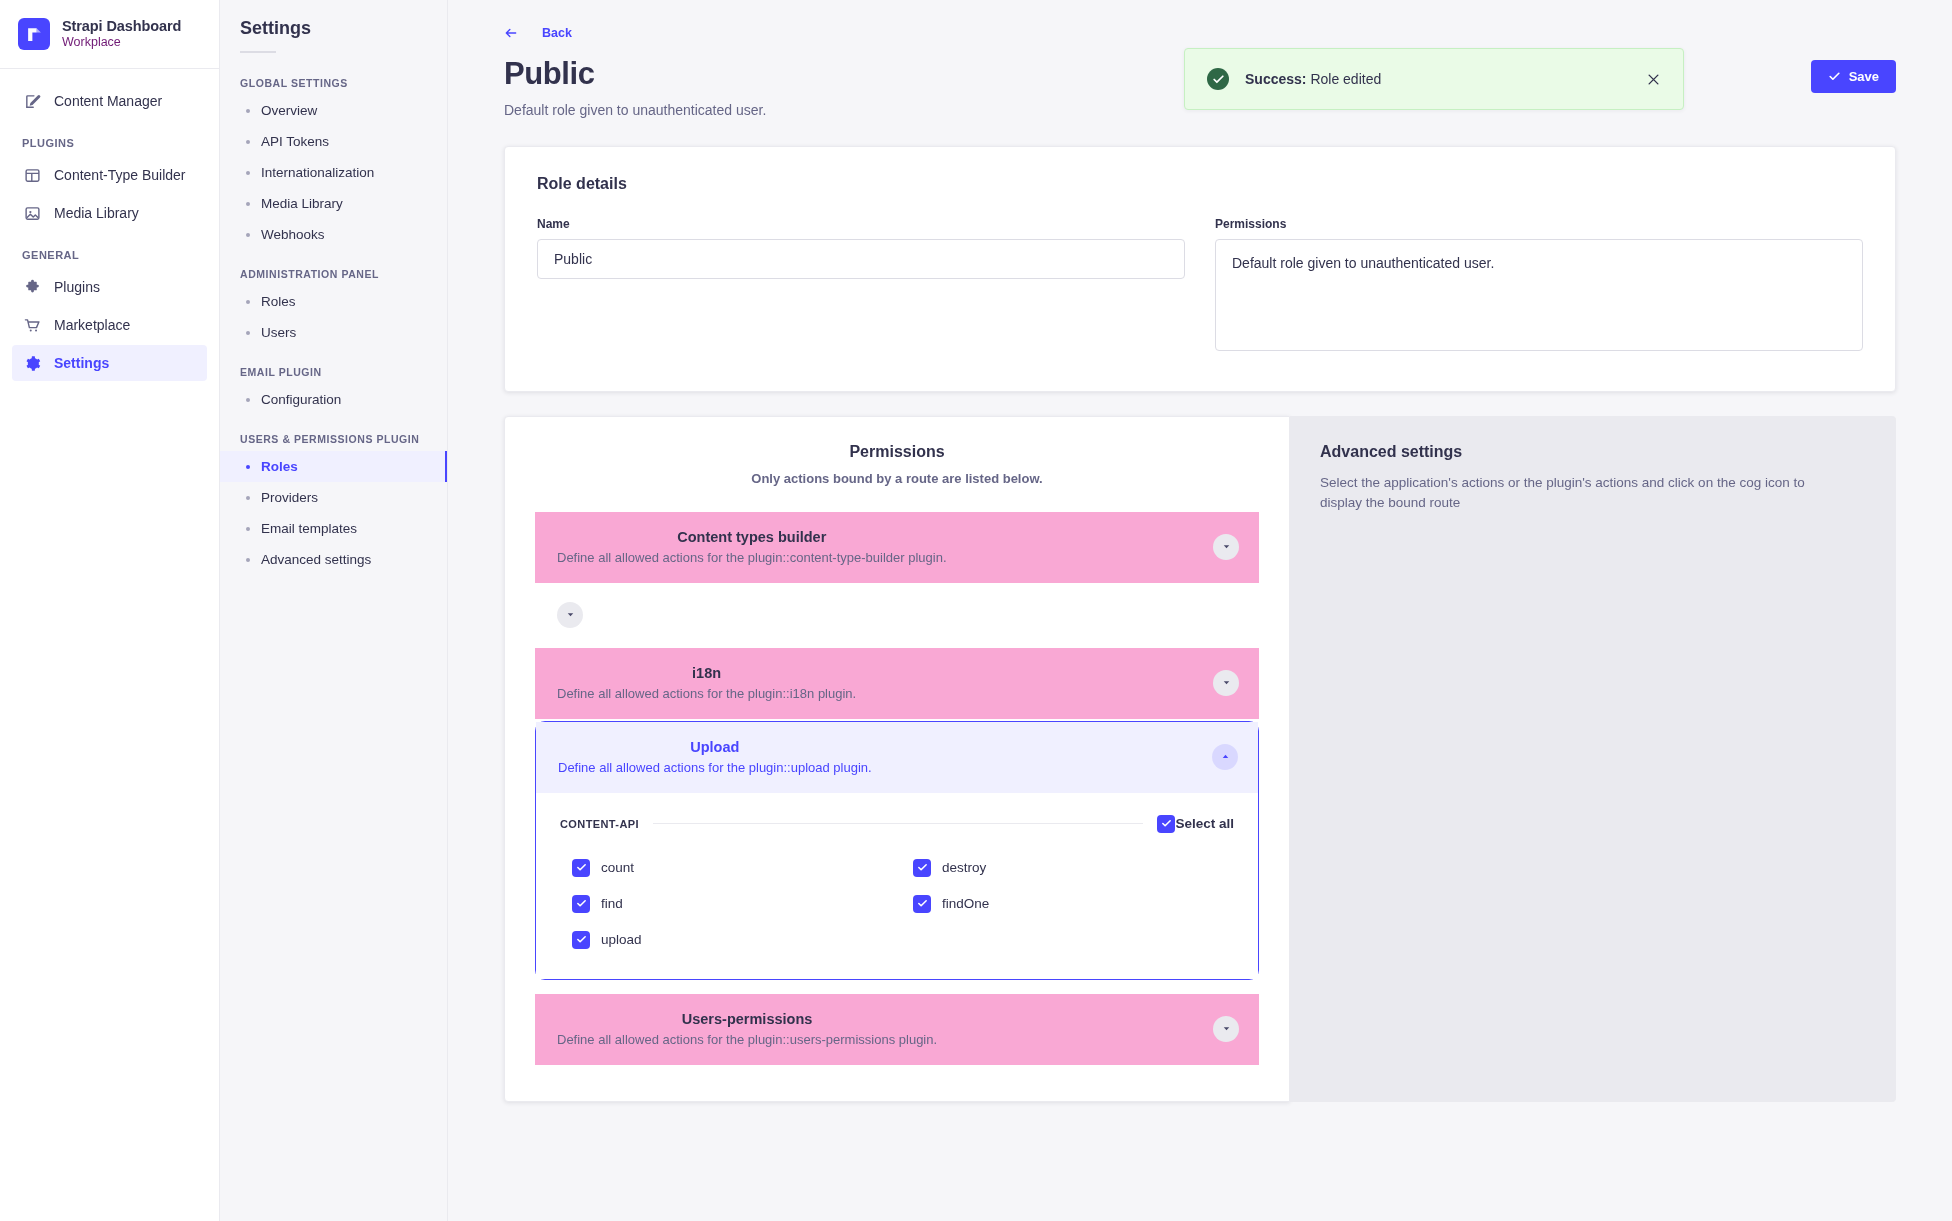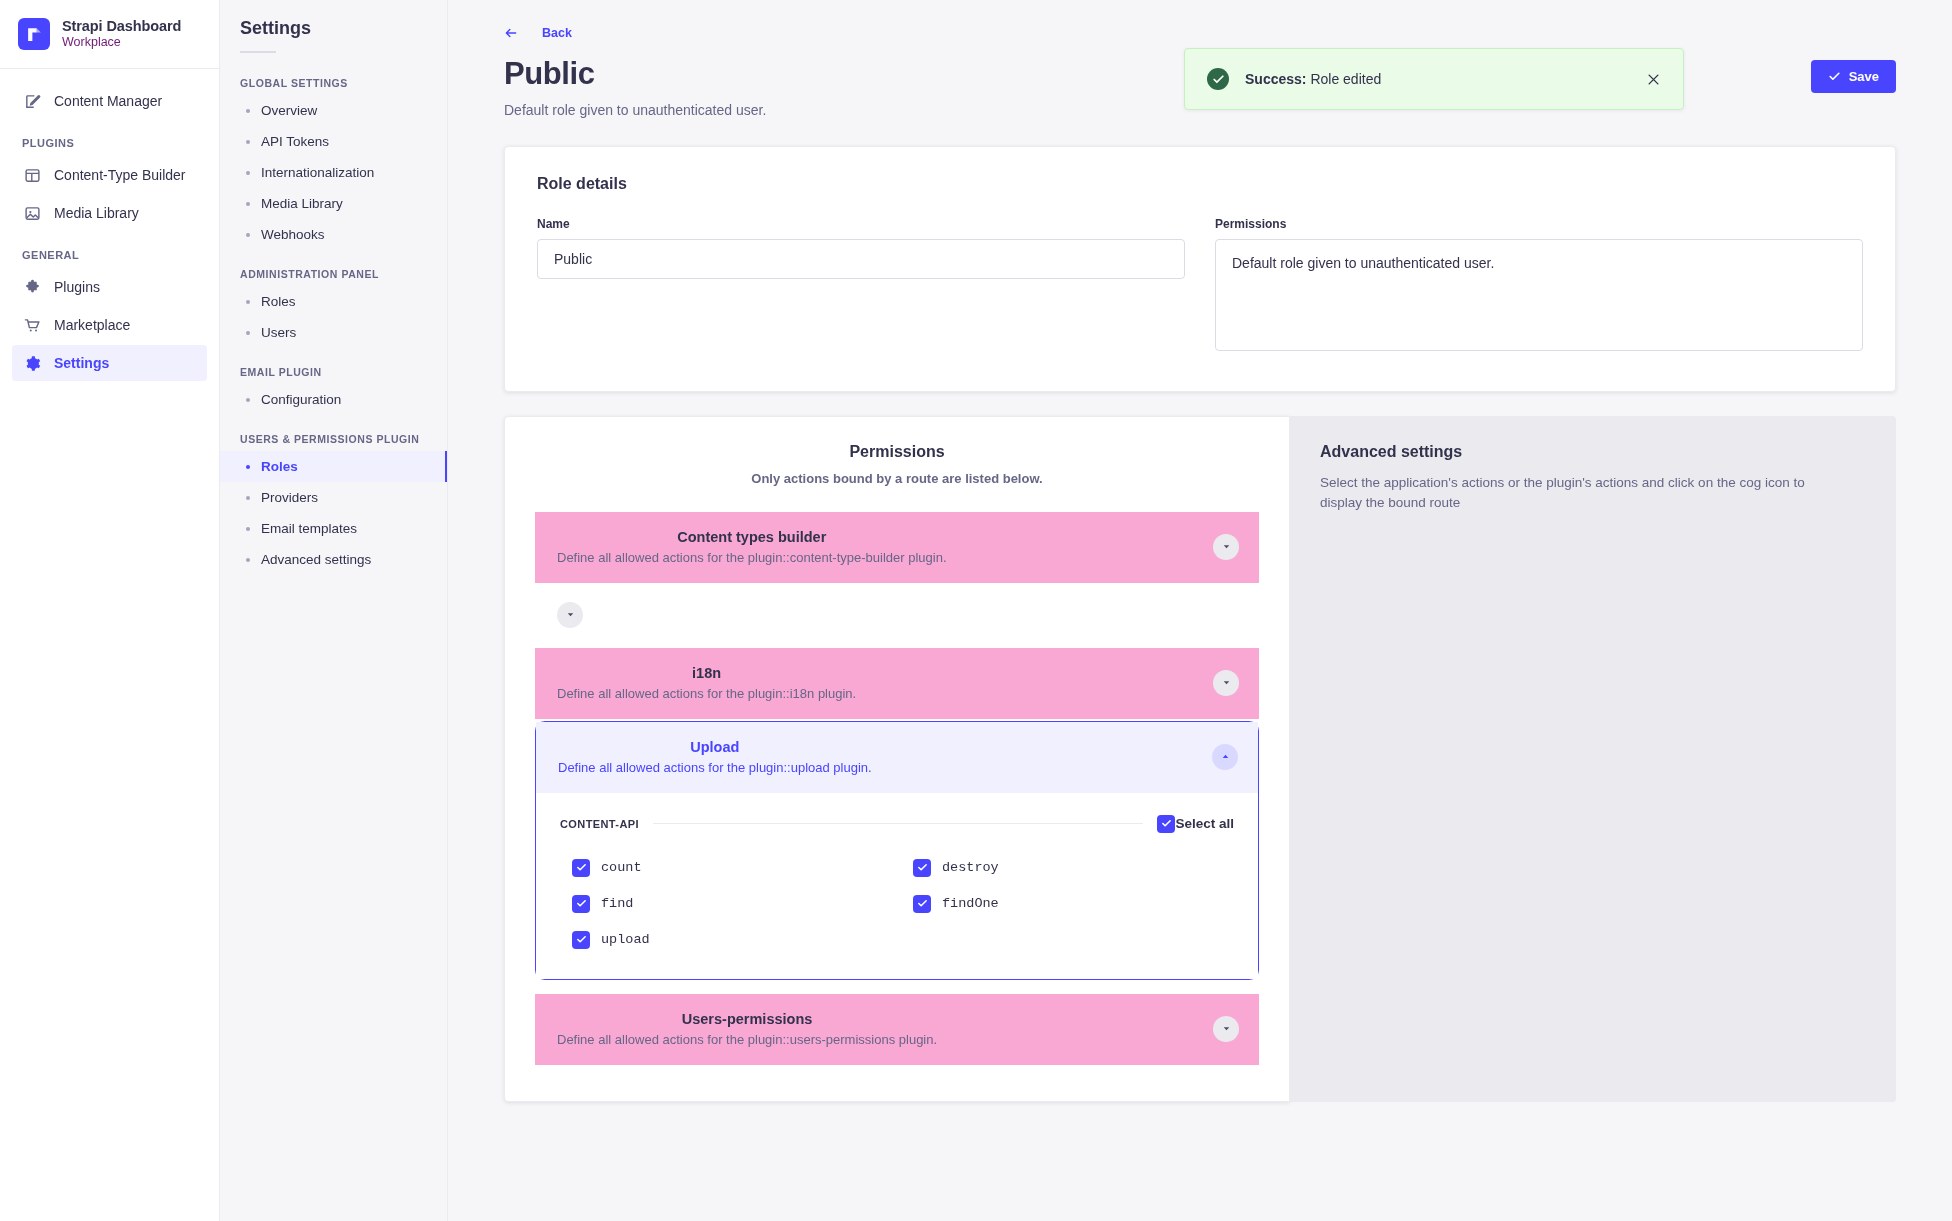--- a/index.html
+++ b/index.html
@@ -181,21 +181,21 @@
   .select-all .lbl { font-size: 13.5px; color: #32324d; }
 
   .cb {
     width: 18px; height: 18px; border-radius: 4px; background: #4945ff;
     display: flex; align-items: center; justify-content: center; flex: 0 0 18px;
   }
   .perm-grid {
     display: grid; grid-template-columns: 1fr 1fr;
     row-gap: 18px; column-gap: 20px; margin-top: 26px; padding-left: 12px;
   }
-  .perm-item { display: flex; align-items: center; gap: 11px; cursor: pointer; font-family: Liberation Mono, monospace; }
+  .perm-item { display: flex; align-items: center; gap: 11px; cursor: pointer; }
   .perm-item .lbl { font-size: 13.5px; color: #32324d; }
 
   
   .adv-panel {
     flex: 1 1 auto; background: #eaeaef;
     border: 1px solid #eaeaef; border-left: none;
     border-radius: 0 4px 4px 0;
     padding: 26px 30px;
   }
   .adv-title { font-size: 16px; font-weight: 600; color: #32324d; }

